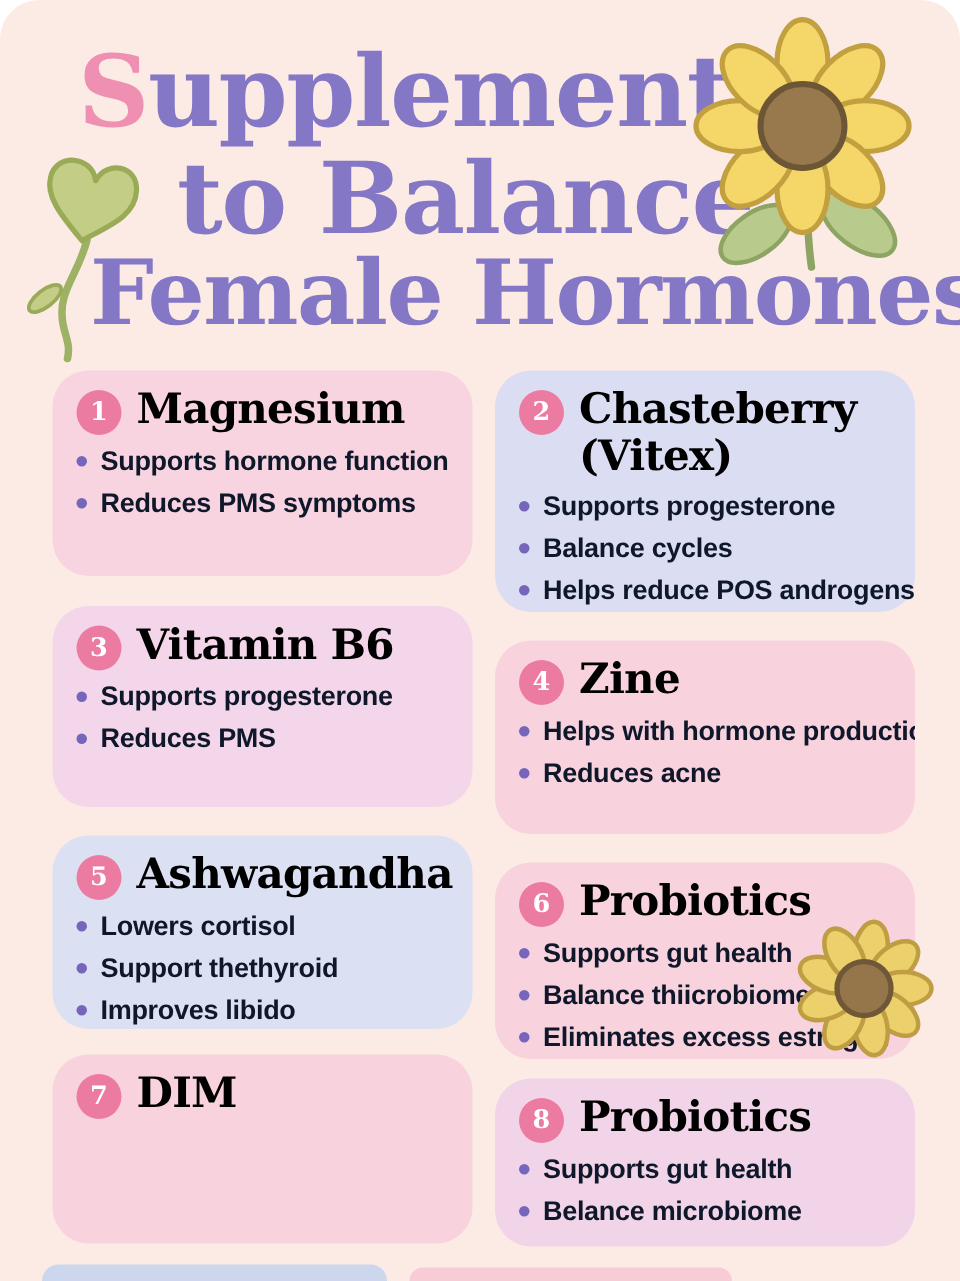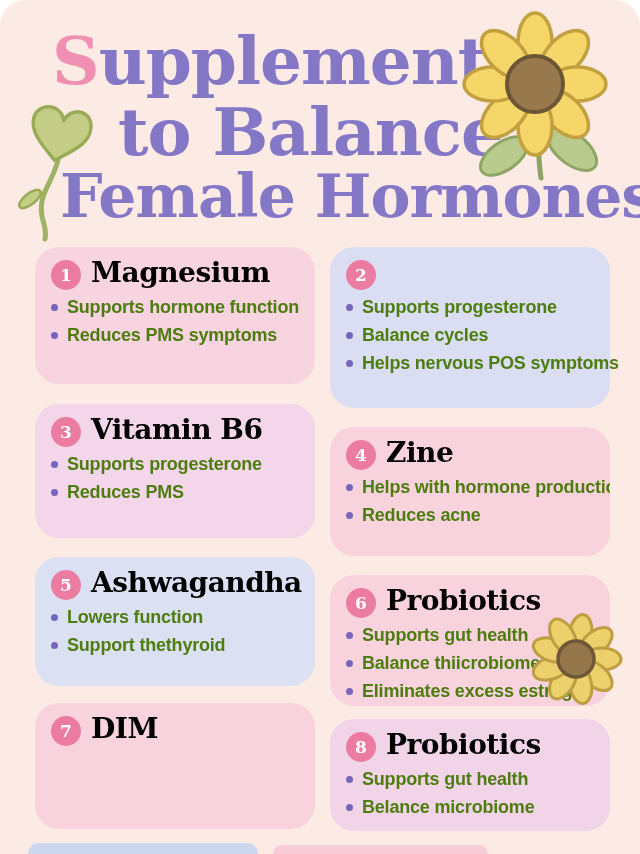--- a/index.html
+++ b/index.html
@@ -56,21 +56,21 @@
   .card-title{
     font-family:"DejaVu Serif",serif;font-weight:bold;
     font-size:28px;line-height:1.12;
     color:#000000;letter-spacing:-0.5px;white-space:pre;
   }
   .bullets{display:flex;flex-direction:column;gap:3px;}
   .bullet{display:flex;gap:9px;}
   .dot{flex:0 0 7px;width:7px;height:7px;border-radius:50%;background:#7566bb;margin-top:9px;}
   .bullet-text{
     font-size:18px;line-height:25px;font-weight:bold;
-    color:#4d7c0f;letter-spacing:-0.2px;white-space:pre;
+    color:#0f172a;letter-spacing:-0.2px;white-space:pre;
   }
   
   .partial{position:absolute;}
   .pa{left:28px;top:843px;width:230px;height:11px;background:#ccd7ee;border-radius:20px 20px 0 0;}
   .pb{left:273px;top:845px;width:215px;height:9px;background:#f8ccd6;border-radius:18px 18px 0 0;}
 </style>
 </head>
 <body>
 
 <div class="poster">
@@ -131,33 +131,35 @@
       <div class="bullet">
           <span class="dot"></span>
           <span class="bullet-text">Reduces PMS symptoms</span>
         </div>
     </div>
   </div>
 
   <div class="card c2">
     <div class="card-head">
       <div class="badge">2</div>
+      <div class="card-title">Chasteberry
+(Vitex)</div>
     </div>
     <div class="bullets">
       <div class="bullet">
           <span class="dot"></span>
           <span class="bullet-text">Supports progesterone</span>
         </div>
       <div class="bullet">
           <span class="dot"></span>
           <span class="bullet-text">Balance cycles</span>
         </div>
       <div class="bullet">
           <span class="dot"></span>
-          <span class="bullet-text">Helps nervous POS symptoms</span>
+          <span class="bullet-text">Helps reduce POS androgens</span>
         </div>
     </div>
   </div>
 
   <div class="card c3">
     <div class="card-head">
       <div class="badge">3</div>
       <div class="card-title">Vitamin B6</div>
     </div>
     <div class="bullets">
@@ -190,25 +192,29 @@
   </div>
 
   <div class="card c5">
     <div class="card-head">
       <div class="badge">5</div>
       <div class="card-title">Ashwagandha</div>
     </div>
     <div class="bullets">
       <div class="bullet">
           <span class="dot"></span>
-          <span class="bullet-text">Lowers function</span>
+          <span class="bullet-text">Lowers cortisol</span>
         </div>
       <div class="bullet">
           <span class="dot"></span>
           <span class="bullet-text">Support thethyroid</span>
+        </div>
+      <div class="bullet">
+          <span class="dot"></span>
+          <span class="bullet-text">Improves libido</span>
         </div>
     </div>
   </div>
 
   <div class="card c6">
     <div class="card-head">
       <div class="badge">6</div>
       <div class="card-title">Probiotics</div>
     </div>
     <div class="bullets">

